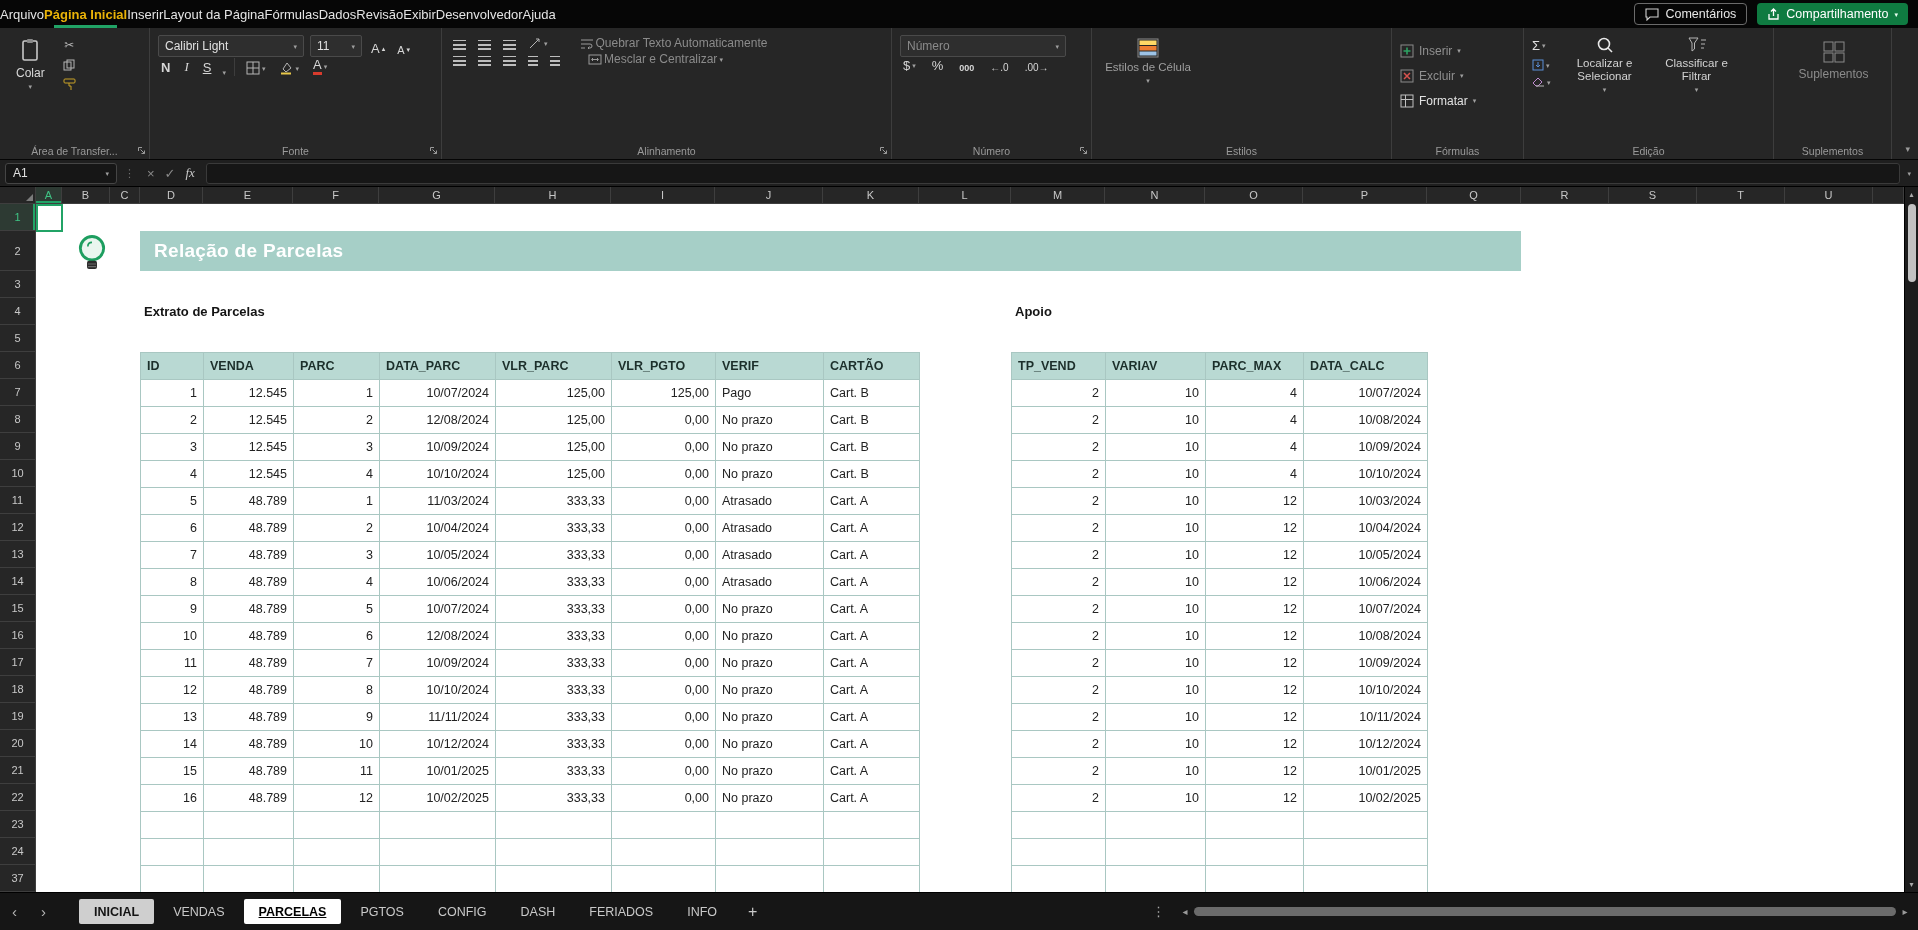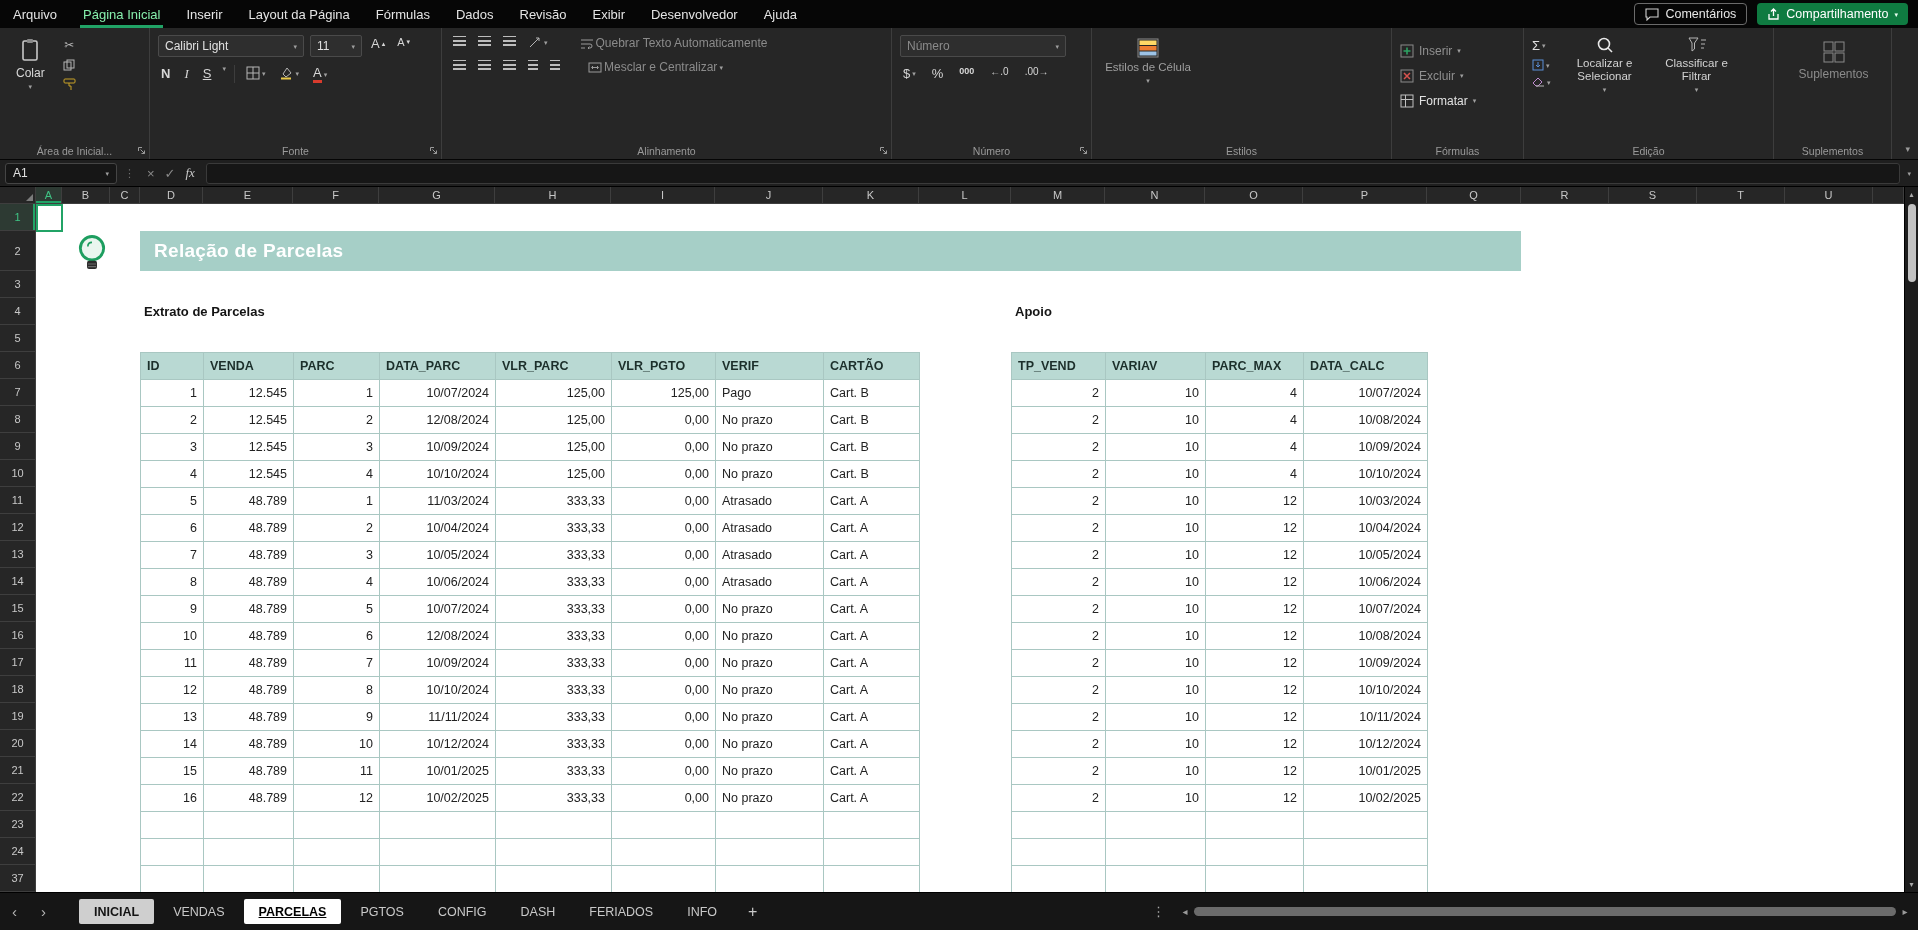--- a/index.html
+++ b/index.html
@@ -2,36 +2,36 @@
 <html style="--accent-green: #21A366; --share-green: #0F7B41; --banner-teal: #A6CFC7; --header-teal: #B9D9D3; --table-border: #A9C7C2;"><head>
 <meta charset="utf-8">
 <style>
   *{box-sizing:border-box;margin:0;padding:0}
   html,body{width:1918px;height:930px}
   body{background:#1b1b1b;font-family:"Liberation Sans",sans-serif;overflow:hidden;position:relative;color:#ccc}
 
   
   .menubar{position:absolute;top:0;left:0;right:0;height:28px;background:#060606;display:flex;align-items:stretch;font-size:13px;z-index:5}
   #menu-items{display:flex}
-  .menu-item{padding:0 13px;display:flex;align-items:center;color:#e4e4e4;position:relative;cursor:default;white-space:nowrap}
-  .menu-item.active{font-weight:normal;color:#86efac}
+  .menu-item{padding:0 0;display:flex;align-items:center;color:#e4e4e4;position:relative;cursor:default;white-space:nowrap}
+  .menu-item.active{font-weight:bold;color:#eab308}
   .menu-item.active::after{content:"";position:absolute;left:10px;right:10px;bottom:0;height:3px;background:var(--accent-green,#21A366)}
   .menubar-right{margin-left:auto;display:flex;align-items:center;gap:10px;padding-right:10px}
   .comments-btn{display:flex;align-items:center;gap:6px;border:1px solid #6a6a6a;border-radius:4px;height:22px;padding:0 10px;color:#e6e6e6;font-size:12.5px}
   .share-btn{display:flex;align-items:center;gap:6px;background:var(--share-green,#0F7B41);border-radius:4px;height:22px;padding:0 10px;color:#fff;font-size:12.5px}
   .share-btn .chev{color:#e8fff2}
 
   
   .ribbon{position:absolute;top:28px;left:0;right:0;height:132px;background:#262626;border-bottom:1px solid #050505;display:flex;z-index:4}
   .rgroup{position:relative;border-right:1px solid #3d3d3d;padding:7px 6px 18px 8px;flex:0 0 auto}
   .rgroup-label{position:absolute;bottom:2px;left:0;right:0;text-align:center;font-size:10.5px;color:#9a9a9a;white-space:nowrap;overflow:hidden;padding:0 12px}
   .launcher{position:absolute;right:3px;bottom:4px}
   .chev{font-size:7px;color:#9f9f9f;line-height:1}
   .dim{color:#8b8b8b}
-  .rg-row{display:flex;align-items:flex-start;gap:6px;margin-bottom:8px}
+  .rg-row{display:flex;align-items:flex-end;gap:6px;}
   .combo{height:22px;background:#2e2e2e;border:1px solid #4a4a4a;border-radius:2px;display:flex;align-items:center;padding:0 6px;font-size:12px;color:#e0e0e0;gap:4px}
   .combo span:first-child{flex:1;white-space:nowrap;overflow:hidden}
   .tool{font-size:13px;color:#d6d6d6;display:inline-flex;align-items:center;gap:2px;padding:1px 3px}
   .tool.b{font-weight:bold}
   .tool.i{font-style:italic;font-family:"Liberation Serif",serif}
   .tool.u{text-decoration:underline}
   .vsep{width:1px;height:18px;background:#3d3d3d}
   .big-btn{display:flex;flex-direction:column;align-items:center;justify-content:flex-start;gap:3px;padding:2px 8px;color:#d9d9d9;font-size:12px}
   .mini-col{display:flex;flex-direction:column;gap:7px;align-items:center;padding-top:3px}
   .mini-btn{font-size:12px;color:#b9b9b9;display:inline-flex;align-items:center;gap:2px}
@@ -146,21 +146,21 @@
             </svg>
           </span>
         <span class="mini-btn">
             <svg width="13" height="13" viewBox="0 0 13 13">
               <rect x="1" y="1" width="11" height="4" rx="1" fill="none" stroke="#c9a227"></rect>
               <path d="M6 5v3h2v4" stroke="#c9a227" fill="none"></path>
             </svg>
           </span>
       </div>
     </div>
-    <div class="rgroup-label"><span>Área de Inicial...</span></div>
+    <div class="rgroup-label"><span>Área de Transfer...</span></div>
     <svg class="launcher" width="9" height="9" viewBox="0 0 9 9">
         <path d="M1.5 1.5H5M1.5 1.5V5M3.5 3.5L7.5 7.5M7.5 4.5v3h-3" stroke="#9a9a9a" fill="none"></path>
       </svg>
   </div>
 
   <div class="rgroup" style="width:292px">
     <div class="rg-row">
       <div class="combo" style="width:146px">
           <span>Calibri Light</span>
           <span class="chev">▾</span>

